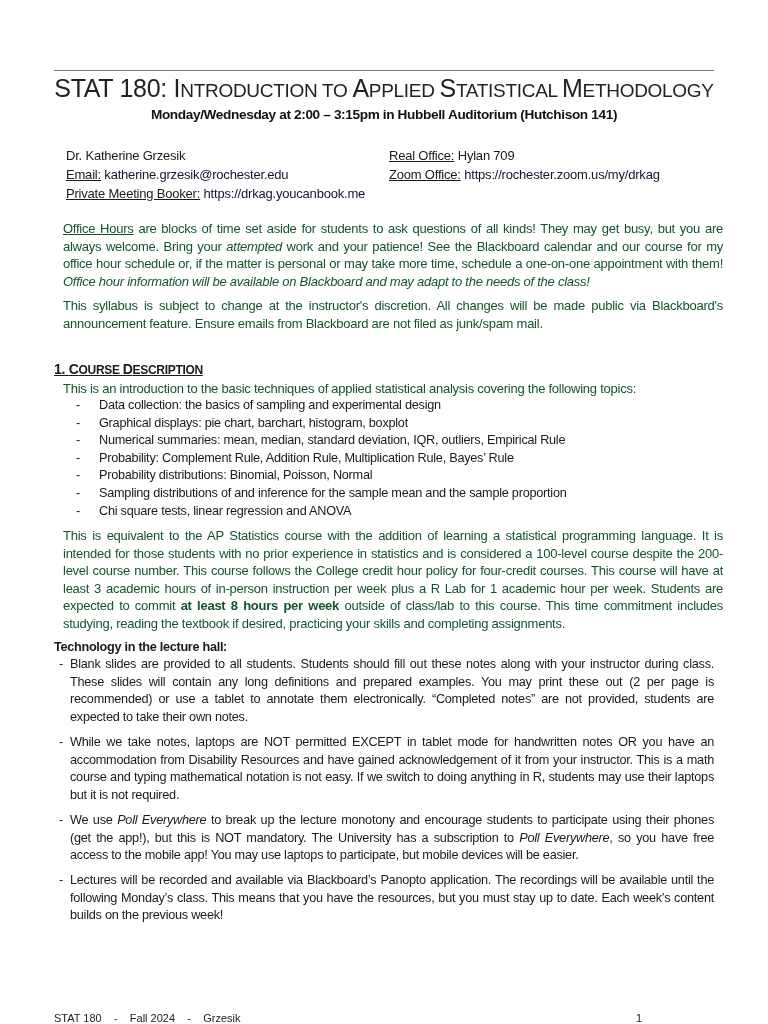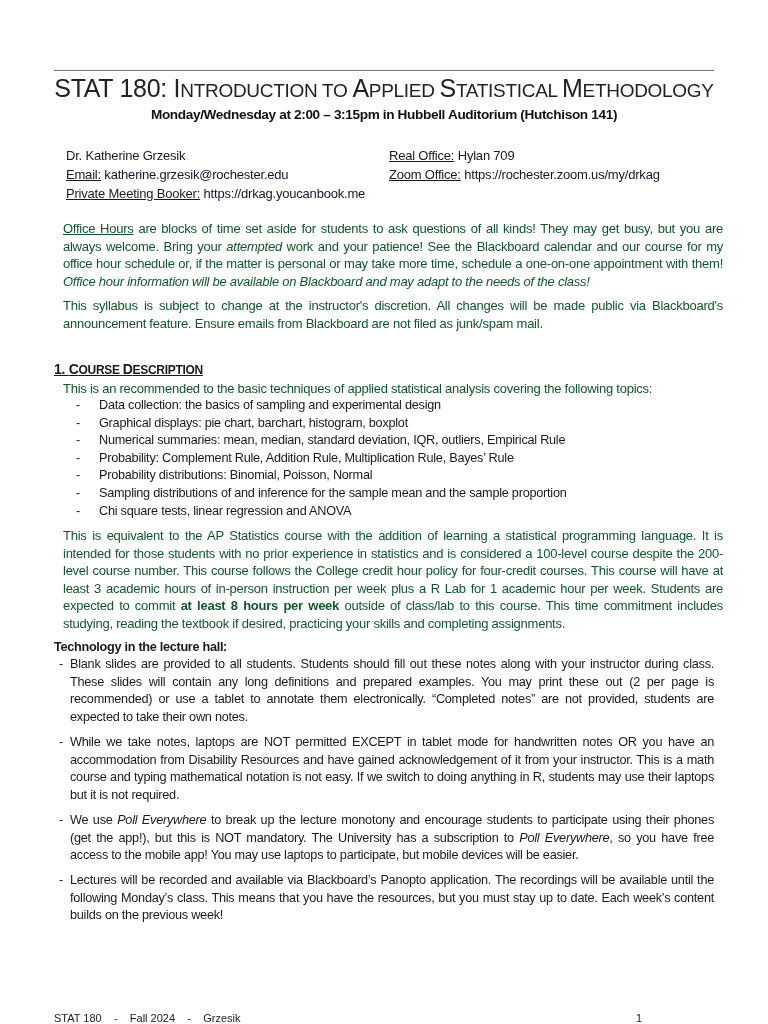--- a/index.html
+++ b/index.html
@@ -67,21 +67,21 @@
     <span><span class="lbl">Private Meeting Booker:</span> <a class="lnk">https://drkag.youcanbook.me</a></span>
   </div>
 </div>
 
 <div class="para" style="top:220px;"><span class="lbl">Office Hours</span><span> are blocks of time set aside for students to ask questions of all kinds! They may get busy, but you are always welcome. Bring your </span><i>attempted</i><span> work and your patience! See the Blackboard calendar and our course for my office hour schedule or, if the matter is personal or may take more time, schedule a one-on-one appointment with them! </span><i>Office hour information will be available on Blackboard and may adapt to the needs of the class!</i></div>
 
 <div class="para" style="top:297px;">This syllabus is subject to change at the instructor's discretion. All changes will be made public via Blackboard's announcement feature. Ensure emails from Blackboard are not filed as junk/spam mail.</div>
 
 <div class="section-head"><span>1.  </span><span>C</span><span class="sc">OURSE </span><span>D</span><span class="sc">ESCRIPTION</span></div>
 
-<div class="para" style="top:380px; text-align:left;">This is an recommended to the basic techniques of applied statistical analysis covering the following topics:</div>
+<div class="para" style="top:380px; text-align:left;">This is an introduction to the basic techniques of applied statistical analysis covering the following topics:</div>
 
 <div class="bullets">
   <div class="b"><span class="dash">-</span><span>Data collection:  the basics of sampling and experimental design</span></div>
   <div class="b"><span class="dash">-</span><span>Graphical displays: pie chart, barchart, histogram, boxplot</span></div>
   <div class="b"><span class="dash">-</span><span>Numerical summaries: mean, median, standard deviation, IQR, outliers, Empirical Rule</span></div>
   <div class="b"><span class="dash">-</span><span>Probability: Complement Rule, Addition Rule, Multiplication Rule, Bayes’ Rule</span></div>
   <div class="b"><span class="dash">-</span><span>Probability distributions:  Binomial, Poisson, Normal</span></div>
   <div class="b"><span class="dash">-</span><span>Sampling distributions of and inference for the sample mean and the sample proportion</span></div>
   <div class="b"><span class="dash">-</span><span>Chi square tests, linear regression and ANOVA</span></div>
 </div>

